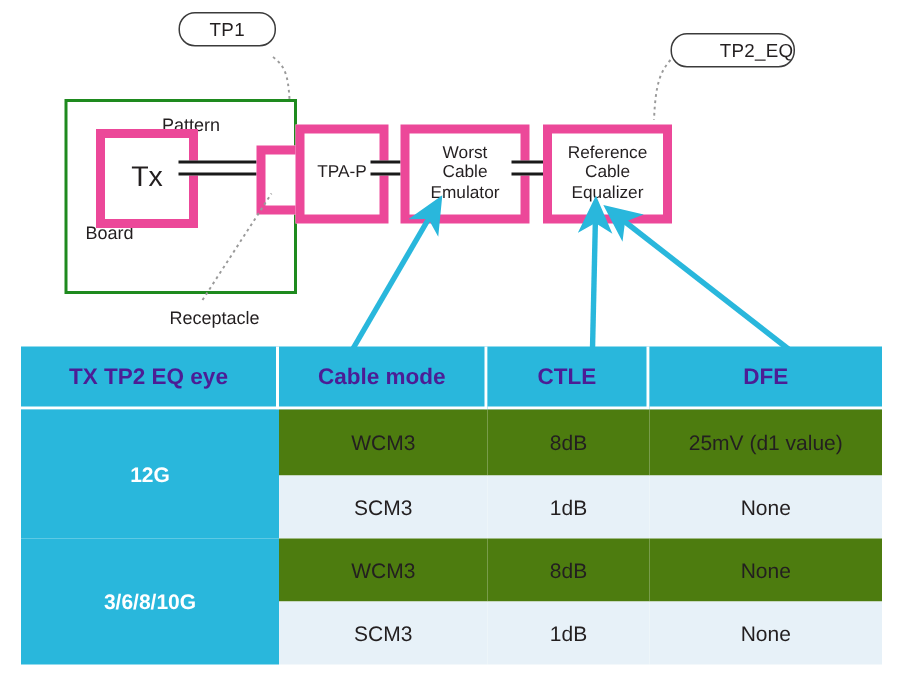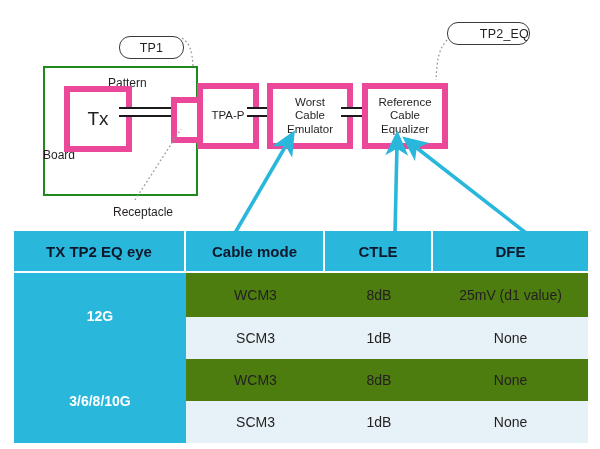--- a/index.html
+++ b/index.html
@@ -93,21 +93,21 @@
   }
   #eq-table th, #eq-table td {
     padding: 0;
     margin: 0;
     text-align: center;
     vertical-align: middle;
     border: 0;
   }
   #eq-table thead th {
     background: #29b7dc;
-    color: #0f172a;
+    color: #4c1d95;
     font-size: 15px;
     font-weight: bold;
     height: 40px;
     border-bottom: 2px solid #ffffff;
     border-right: 2px solid #ffffff;
   }
   #eq-table thead th:last-child { border-right: 0; }
 
   td.rowlabel {
     background: #29b7dc;
@@ -133,31 +133,31 @@
   .h-r1 { height: 44px; }
   .h-r2 { height: 42px; }
   .h-r3 { height: 42px; }
   .h-r4 { height: 42px; }
 </style>
 </head>
 <body>
 
 <div id="diagram">
 
-  <div class="pill" style="left:119px; top:36px; width:63px; height:21px;justify-content:center;">
+  <div class="pill" style="left:119px; top:8px; width:63px; height:21px;justify-content:center;">
     <span>TP1</span>
   </div>
 
   <div class="pill" style="left:447px; top:22px; width:81px; height:21px;justify-content:flex-end;">
     <span>TP2_EQ</span>
   </div>
 
   <div class="board-box" style="left:43px; top:66px; width:151px; height:126px;"></div>
 
-  <div class="plainlabel" style="left:43px; top:148px;">Board</div>
+  <div class="plainlabel" style="left:57px; top:148px;">Board</div>
 
   <div class="plainlabel" style="left:108px; top:76px;">Pattern</div>
 
   <div class="plainlabel" style="left:113px; top:205px;">Receptacle</div>
 
   <div class="blk big" style="left:64px; top:86px; width:56px; height:54px;">
     <span>Tx</span>
   </div>
 
   <div class="rail" style="left:119px; top:107px; width:53px;"></div>

